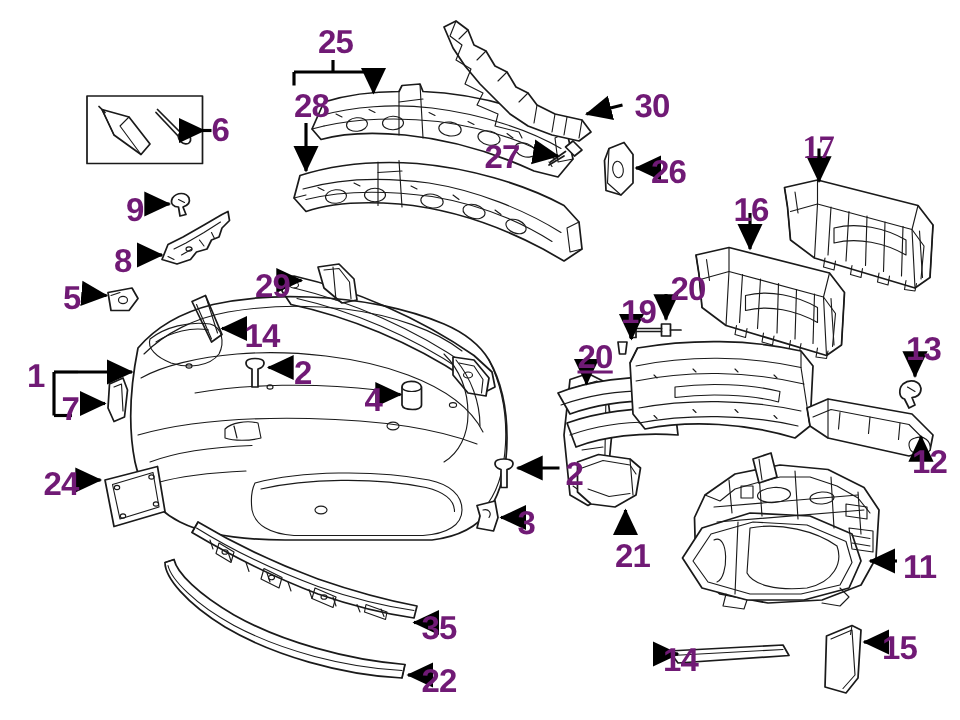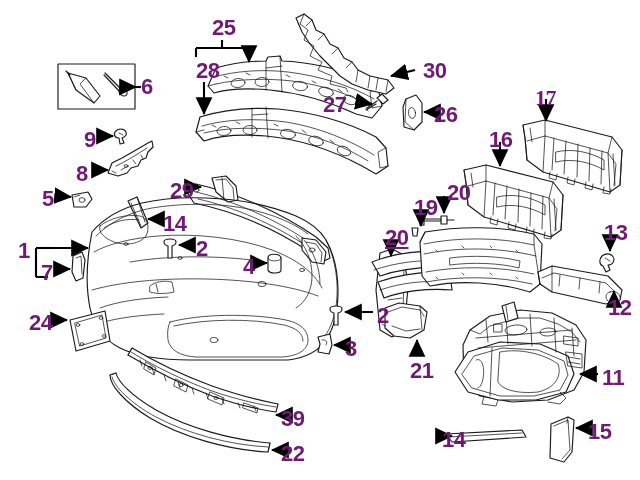--- a/index.html
+++ b/index.html
@@ -541,21 +541,21 @@
   <div class="callout" style="left:604px; top:222px;">13</div>
   <div class="callout" style="left:442px; top:429px;">14</div>
   <div class="callout" style="left:588px; top:421px;">15</div>
   <div class="callout" style="left:489px; top:129px;">16</div>
   <div class="callout" style="left:535px; top:87px;font-family:Liberation Serif, serif;">17</div>
   <div class="callout" style="left:447px; top:182px;">20</div>
   <div class="callout" style="left:414px; top:197px;">19</div>
   <div class="callout" style="left:385px; top:227px;text-decoration:underline;">20</div>
   <div class="callout" style="left:410px; top:360px;">21</div>
   <div class="callout" style="left:281px; top:443px;">22</div>
-  <div class="callout" style="left:281px; top:408px;">39</div>
+  <div class="callout" style="left:281px; top:408px;">35</div>
   <div class="callout" style="left:29px;  top:312px;">24</div>
   <div class="callout" style="left:212px; top:17px;">25</div>
   <div class="callout" style="left:434px; top:104px;">26</div>
   <div class="callout" style="left:323px; top:94px;">27</div>
   <div class="callout" style="left:196px; top:60px;">28</div>
   <div class="callout" style="left:170px; top:180px;">29</div>
   <div class="callout" style="left:423px; top:60px;">30</div>
 
 </div>
 

